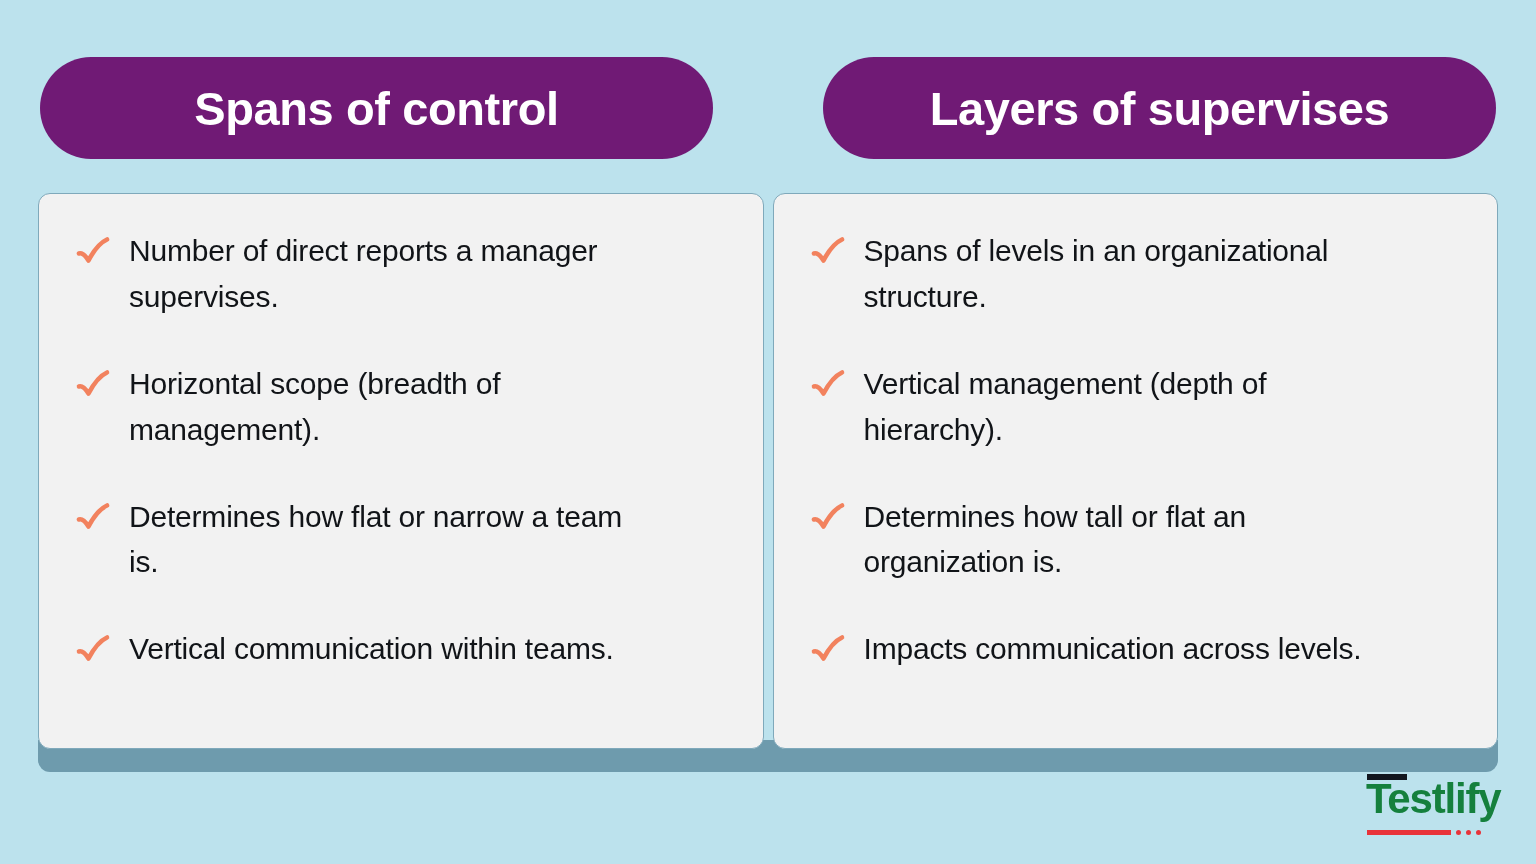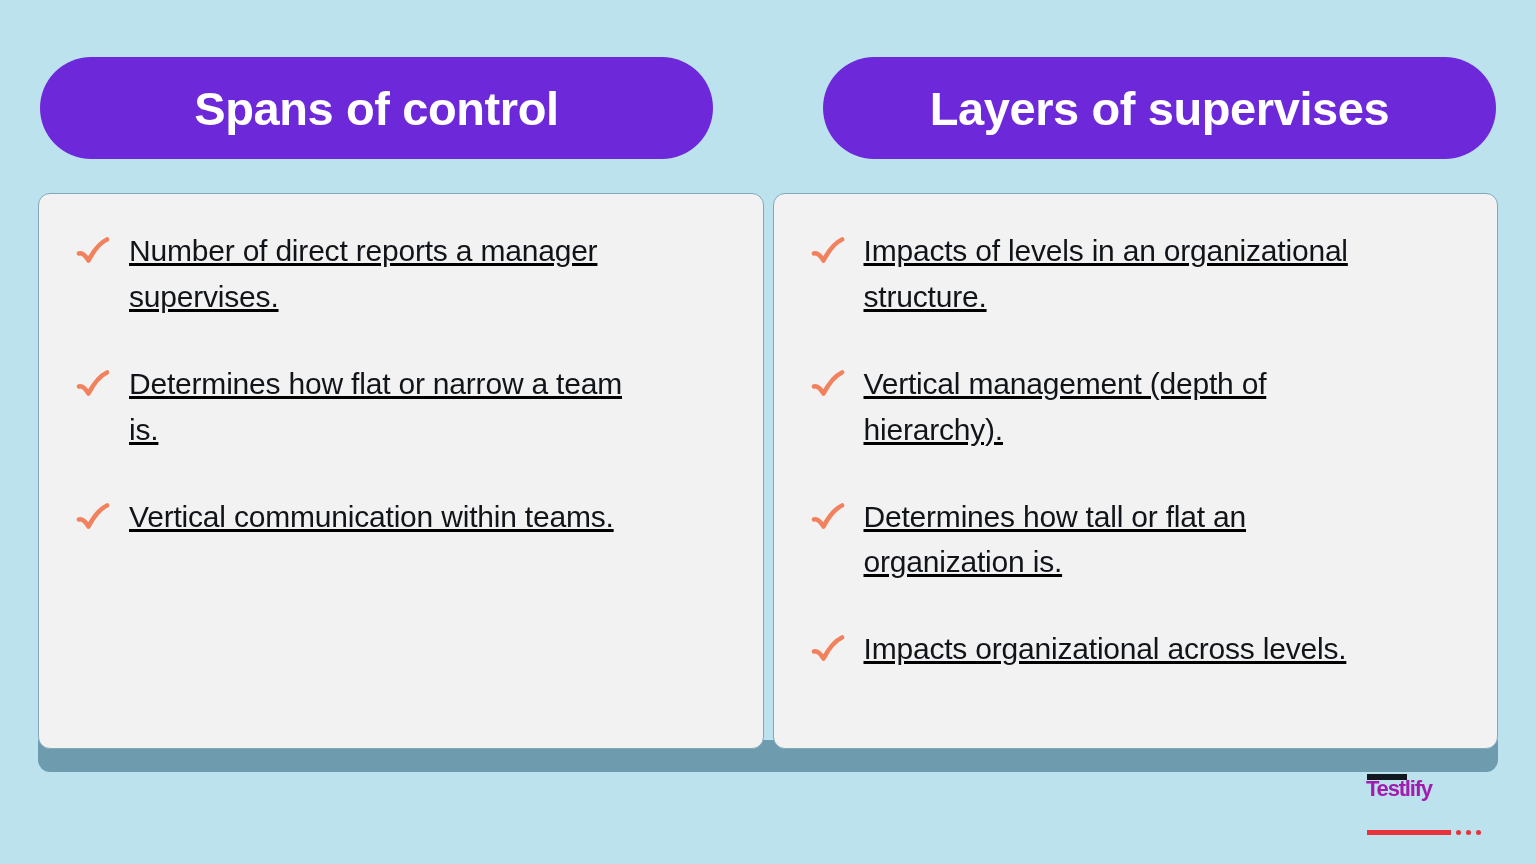--- a/index.html
+++ b/index.html
@@ -27,21 +27,21 @@
     position: absolute;
     top: 57px;
     left: 40px;
     width: 1456px;
     height: 102px;
     display: flex;
     gap: 110px;
   }
   .header-pill {
     flex: 1 1 0;
-    background: #6d28d9;
+    background: #701a75;
     border-radius: 52px;
     display: flex;
     align-items: center;
     justify-content: center;
     box-sizing: border-box;
     padding: 0 24px;
   }
   .header-pill .header-title {
     color: #ffffff;
     font-size: 47px;
@@ -71,21 +71,20 @@
     border-radius: 12px;
     box-sizing: border-box;
     min-height: 556px;
     padding: 34px 26px 30px 34px;
   }
 
   .bullet-list {
     list-style: none;
     margin: 0;
     padding: 0;
-    text-decoration: underline;
   }
   .bullet-item {
     display: flex;
     align-items: flex-start;
     gap: 16px;
     margin-bottom: 41px;
   }
   .bullet-item:last-child {
     margin-bottom: 0;
   }
@@ -123,23 +122,23 @@
   
   .logo {
     position: absolute;
     right: 38px;
     top: 778px;
     width: 132px;
     height: 48px;
   }
   .logo-wordmark {
     position: relative;
-    font-size: 22px;
+    font-size: 42px;
     font-weight: bold;
-    color: #a21caf;
+    color: #15803d;
     letter-spacing: -1.2px;
     line-height: 1;
     display: inline-block;
   }
   .logo-topbar {
     position: absolute;
     left: 1px;
     top: -4px;
     width: 40px;
     height: 6px;
@@ -196,20 +195,28 @@
               </svg>
             </span>
             <span class="bullet-text">Number of direct reports a manager supervises.</span>
           </li>
           <li class="bullet-item">
             <span class="check-icon">
               <svg viewBox="0 0 40 40" aria-hidden="true">
                 <path d="M6 21.5 C9 20.5 12 23 15.5 28.5 C21 18 27.5 10.5 34 7.5" fill="none" stroke="#f2825e" stroke-width="4.6" stroke-linecap="round" stroke-linejoin="round"></path>
               </svg>
             </span>
+            <span class="bullet-text">Horizontal scope (breadth of management).</span>
+          </li>
+          <li class="bullet-item">
+            <span class="check-icon">
+              <svg viewBox="0 0 40 40" aria-hidden="true">
+                <path d="M6 21.5 C9 20.5 12 23 15.5 28.5 C21 18 27.5 10.5 34 7.5" fill="none" stroke="#f2825e" stroke-width="4.6" stroke-linecap="round" stroke-linejoin="round"></path>
+              </svg>
+            </span>
             <span class="bullet-text">Determines how flat or narrow a team is.</span>
           </li>
           <li class="bullet-item">
             <span class="check-icon">
               <svg viewBox="0 0 40 40" aria-hidden="true">
                 <path d="M6 21.5 C9 20.5 12 23 15.5 28.5 C21 18 27.5 10.5 34 7.5" fill="none" stroke="#f2825e" stroke-width="4.6" stroke-linecap="round" stroke-linejoin="round"></path>
               </svg>
             </span>
             <span class="bullet-text">Vertical communication within teams.</span>
           </li>
@@ -217,21 +224,21 @@
       </div>
 
       <div class="card">
         <ul class="bullet-list">
           <li class="bullet-item">
             <span class="check-icon">
               <svg viewBox="0 0 40 40" aria-hidden="true">
                 <path d="M6 21.5 C9 20.5 12 23 15.5 28.5 C21 18 27.5 10.5 34 7.5" fill="none" stroke="#f2825e" stroke-width="4.6" stroke-linecap="round" stroke-linejoin="round"></path>
               </svg>
             </span>
-            <span class="bullet-text">Impacts of levels in an organizational structure.</span>
+            <span class="bullet-text">Spans of levels in an organizational structure.</span>
           </li>
           <li class="bullet-item">
             <span class="check-icon">
               <svg viewBox="0 0 40 40" aria-hidden="true">
                 <path d="M6 21.5 C9 20.5 12 23 15.5 28.5 C21 18 27.5 10.5 34 7.5" fill="none" stroke="#f2825e" stroke-width="4.6" stroke-linecap="round" stroke-linejoin="round"></path>
               </svg>
             </span>
             <span class="bullet-text">Vertical management (depth of hierarchy).</span>
           </li>
           <li class="bullet-item">
@@ -241,21 +248,21 @@
               </svg>
             </span>
             <span class="bullet-text">Determines how tall or flat an organization is.</span>
           </li>
           <li class="bullet-item">
             <span class="check-icon">
               <svg viewBox="0 0 40 40" aria-hidden="true">
                 <path d="M6 21.5 C9 20.5 12 23 15.5 28.5 C21 18 27.5 10.5 34 7.5" fill="none" stroke="#f2825e" stroke-width="4.6" stroke-linecap="round" stroke-linejoin="round"></path>
               </svg>
             </span>
-            <span class="bullet-text">Impacts organizational across levels.</span>
+            <span class="bullet-text">Impacts communication across levels.</span>
           </li>
         </ul>
       </div>
 
     </div>
   </div>
 
   <div class="logo">
     <span class="logo-wordmark">Testlify</span>
     <span class="logo-topbar"></span>

